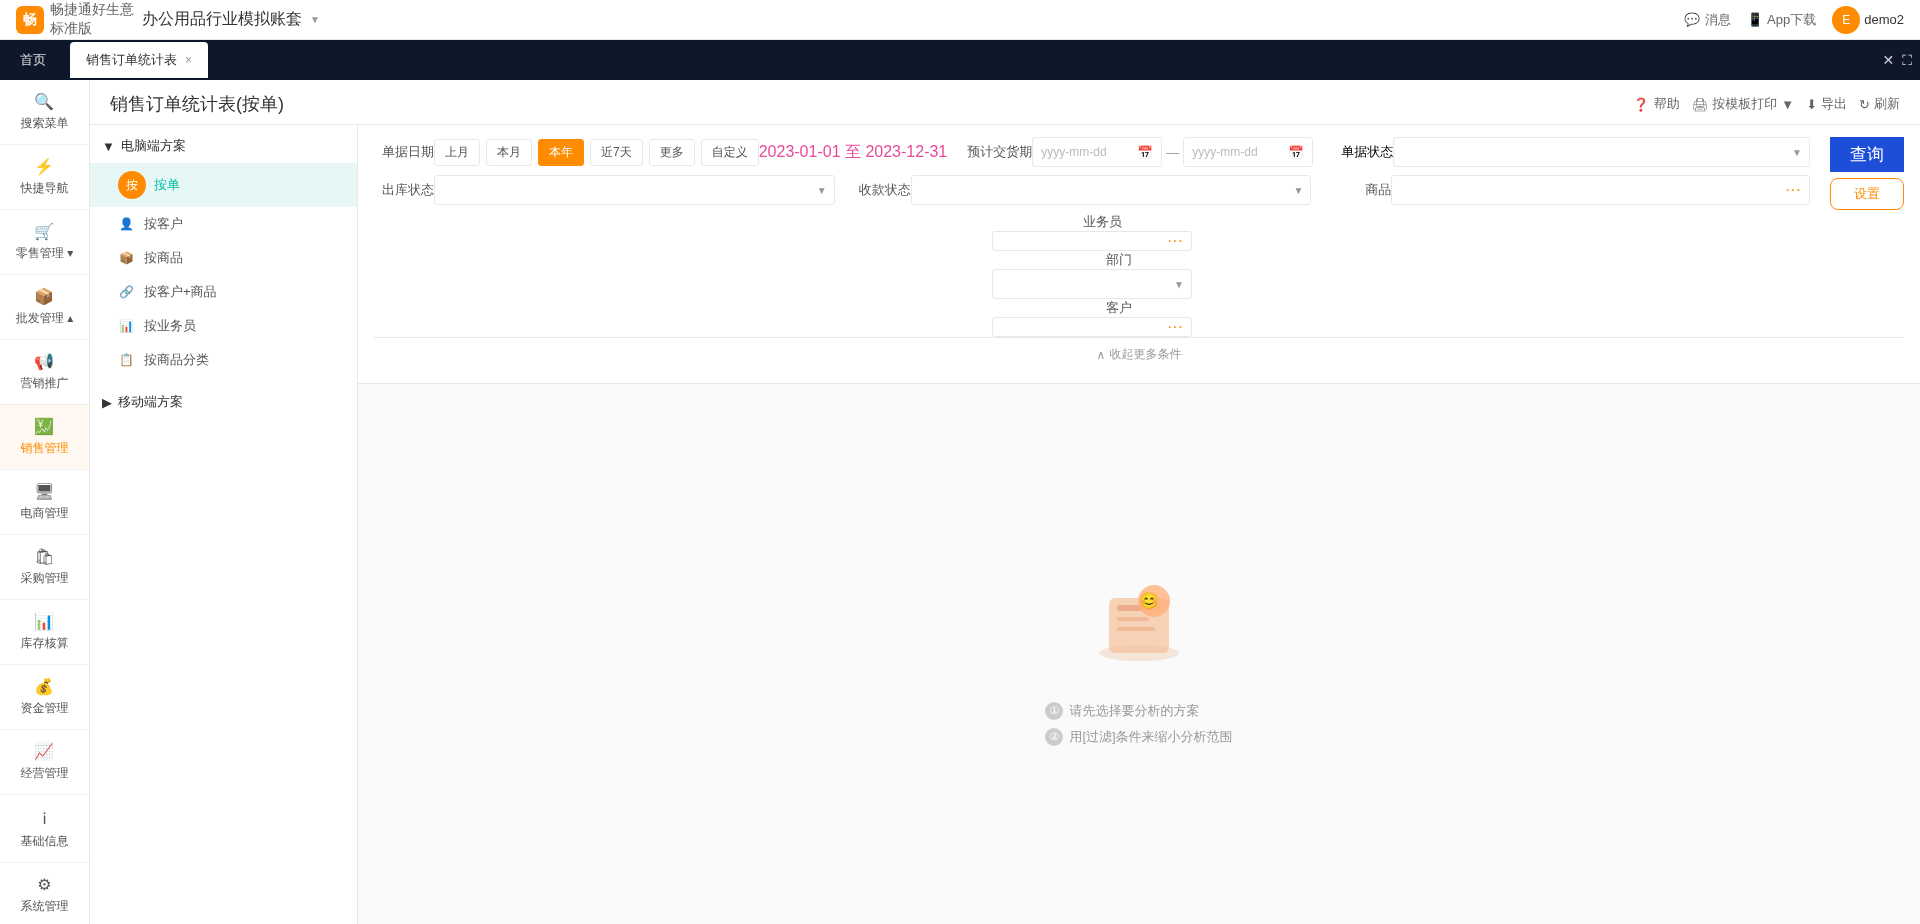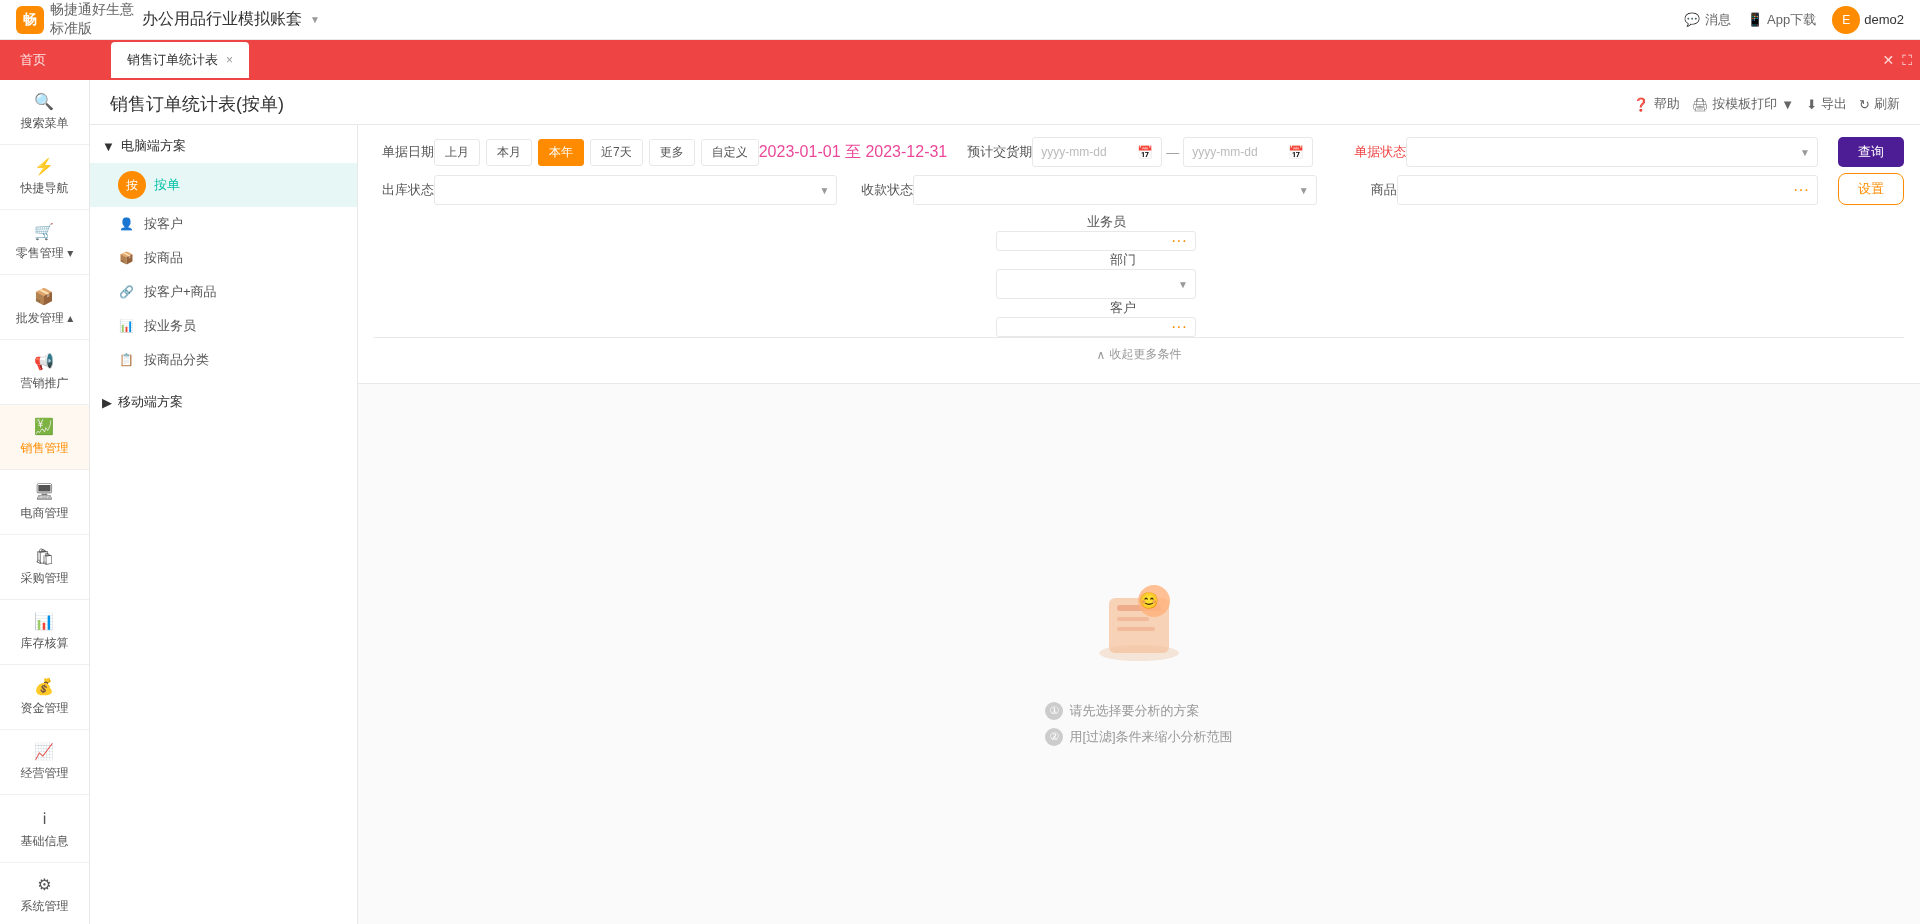--- a/index.html
+++ b/index.html
@@ -12,21 +12,21 @@
     .logo-icon { width: 28px; height: 28px; background: #ff8c00; border-radius: 6px; display: flex; align-items: center; justify-content: center; color: white; font-size: 14px; font-weight: bold; }
     .logo-text { font-size: 14px; color: #666; line-height: 1.3; font-family: Liberation Mono, monospace; }
     .app-title { font-size: 16px; color: #333; }
     .dropdown-arrow { color: #999; font-size: 10px; cursor: pointer; }
     .top-bar-right { display: flex; align-items: center; gap: 16px; }
     .top-action { display: flex; align-items: center; gap: 4px; color: #666; font-size: 13px; cursor: pointer; }
     .user-avatar { width: 28px; height: 28px; border-radius: 50%; background: #ff8c00; display: flex; align-items: center; justify-content: center; color: white; font-size: 12px; }
     .username { font-size: 13px; color: #333; }
 
     
-    .tab-bar { height: 40px; background: #ef4444; display: flex; align-items: center; padding: 0 0; flex-shrink: 0; gap: 41px; }
+    .tab-bar { height: 40px; background: #0f172a; display: flex; align-items: center; padding: 0 0; flex-shrink: 0; }
     .tab-home { height: 40px; padding: 0 20px; display: flex; align-items: center; color: rgba(255,255,255,0.85); font-size: 13px; cursor: pointer; }
     .tab-active { height: 36px; background: #fff; border-radius: 4px 4px 0 0; padding: 0 16px; display: flex; align-items: center; gap: 8px; color: #333; font-size: 13px; cursor: pointer; margin-left: 4px; }
     .tab-close { color: #999; font-size: 12px; cursor: pointer; }
     .tab-bar-right { margin-left: auto; display: flex; align-items: center; gap: 8px; padding-right: 8px; }
     .tab-win-btn { color: rgba(255,255,255,0.8); font-size: 14px; cursor: pointer; }
 
     
     .main-layout { display: flex; flex: 1; overflow: hidden; }
 
     
@@ -71,21 +71,21 @@
     .filter-label { font-size: 13px; color: #555; white-space: nowrap; min-width: 60px; text-align: right; }
     .filter-date-group { display: flex; align-items: center; gap: 6px; }
     .date-btn { padding: 4px 10px; border: 1px solid #e8e8e8; border-radius: 3px; font-size: 12px; color: #555; cursor: pointer; background: #fff; }
     .date-btn.active { background: #ff8c00; color: white; border-color: #ff8c00; }
     .date-range-hint { font-size: 16px; color: #ec4899; }
     .filter-select { height: 30px; border: 1px solid #e8e8e8; border-radius: 3px; padding: 0 8px; font-size: 13px; color: #333; background: #fff; min-width: 140px; flex: 1; cursor: pointer; display: flex; align-items: center; justify-content: space-between; }
     .filter-date-input { height: 30px; border: 1px solid #e8e8e8; border-radius: 3px; padding: 0 8px; font-size: 13px; color: #bbb; background: #fff; width: 130px; display: flex; align-items: center; gap: 4px; cursor: pointer; }
     .date-icon { color: #ff8c00; font-size: 13px; }
     .filter-ellipsis { color: #ff8c00; font-size: 16px; cursor: pointer; margin-left: 4px; }
 
-    .query-btn { background: #4c1d95; color: white; border: none; border-radius: 5px; padding: 6px 20px; font-size: 13px; cursor: pointer; }
+    .query-btn { background: #1d4ed8; color: white; border: none; border-radius: 0; padding: 6px 20px; font-size: 17px; cursor: pointer; }
     .setting-btn { background: #fff; color: #ff8c00; border: 1px solid #ff8c00; border-radius: 8px; padding: 6px 16px; font-size: 13px; cursor: pointer; }
     .btn-group { display: flex; flex-direction: column; gap: 6px; margin-left: 8px; }
 
     .collapse-bar { display: flex; align-items: center; justify-content: center; padding: 8px; background: #fff; border-top: 1px solid #e8e8e8; cursor: pointer; color: #999; font-size: 12px; gap: 4px; }
 
     
     .empty-state { flex: 1; display: flex; flex-direction: column; align-items: center; justify-content: center; background: #fafafa; gap: 16px; }
     .empty-tips { display: flex; flex-direction: column; gap: 8px; }
     .empty-tip { display: flex; align-items: center; gap: 6px; font-size: 13px; color: #999; }
     .tip-num { width: 18px; height: 18px; border-radius: 50%; background: #ccc; color: white; display: flex; align-items: center; justify-content: center; font-size: 11px; flex-shrink: 0; }
@@ -287,21 +287,21 @@
                 <div class="filter-date-input">
                   <span style="color:#bbb; font-size:12px;">yyyy-mm-dd</span>
                   <span class="date-icon" style="margin-left:auto;">📅</span>
                 </div>
                 <span style="color:#999; margin:0 4px;">—</span>
                 <div class="filter-date-input">
                   <span style="color:#bbb; font-size:12px;">yyyy-mm-dd</span>
                   <span class="date-icon" style="margin-left:auto;">📅</span>
                 </div>
 
-                <span style="min-width:60px; text-align:right; font-size:13px; color:#ef4444; margin-left:33px;">单据状态</span>
+                <span style="min-width:60px; text-align:right; font-size:13px; color:#000000; margin-left:20px;">单据状态</span>
                 <div class="select-wrapper" style="flex:1; min-width:200px;">
                   <div class="filter-select">
                     <span style="color:#bbb;"></span>
                   </div>
                   <span class="select-arrow">▼</span>
                 </div>
               </div>
 
               <div class="filter-row">
                 <span class="filter-label">出库状态</span>

